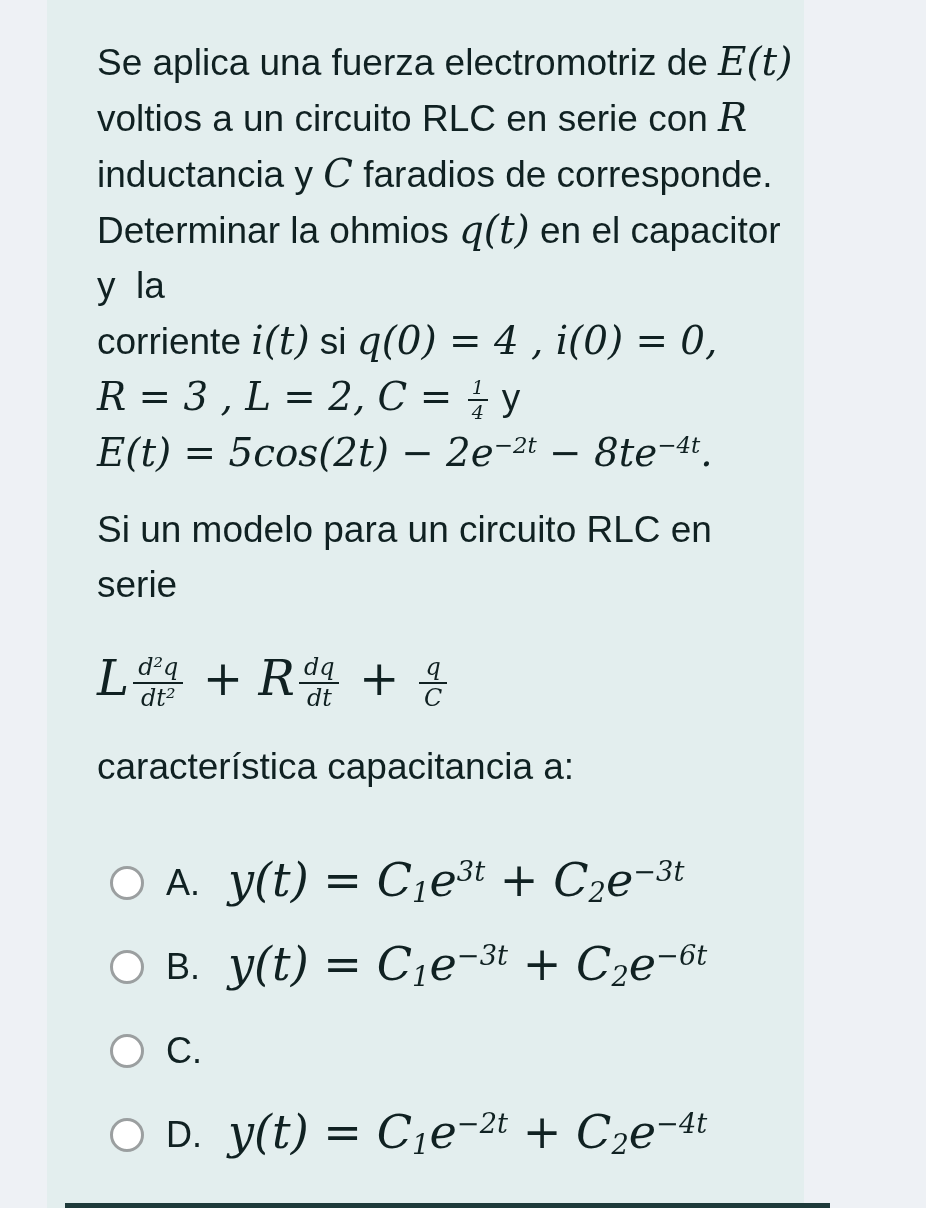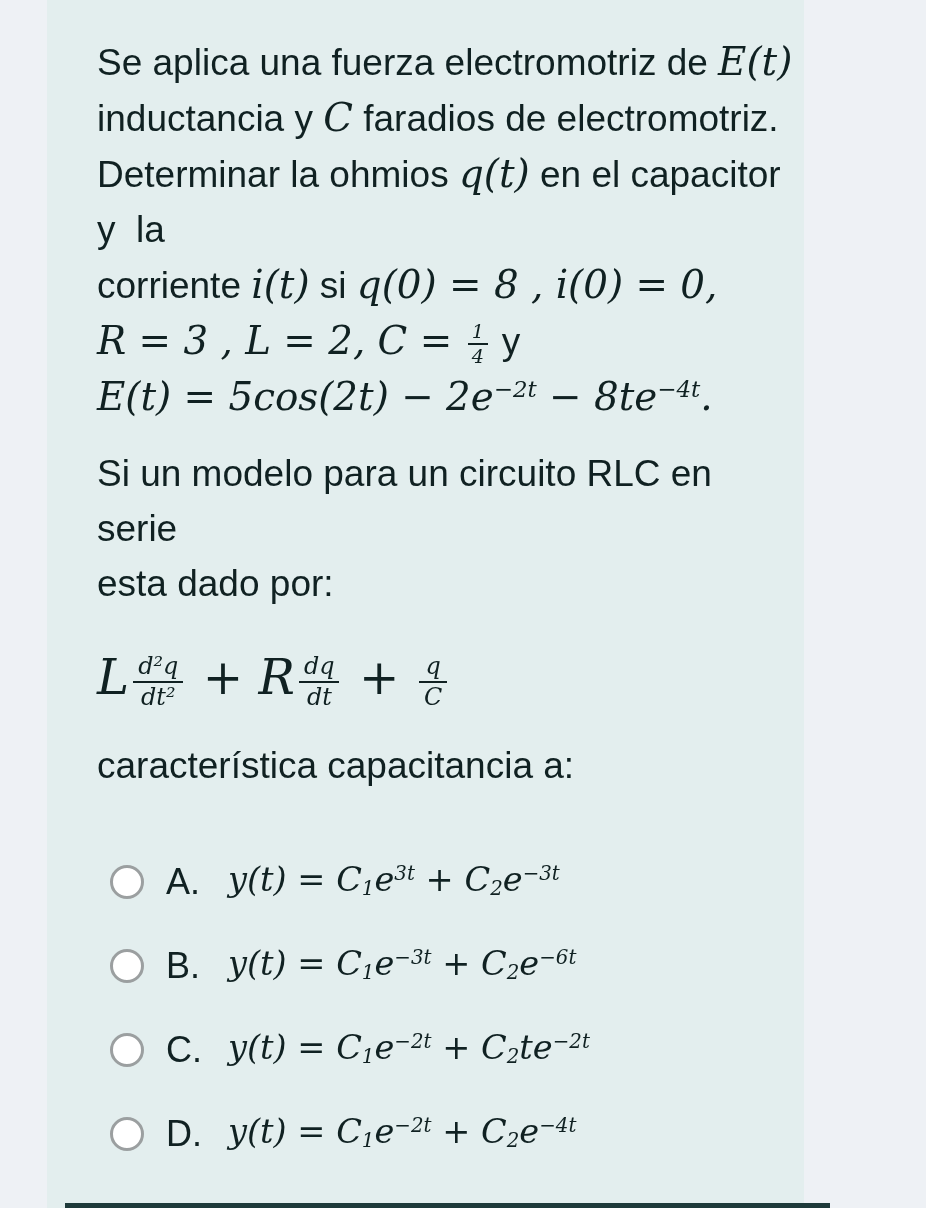--- a/index.html
+++ b/index.html
@@ -64,48 +64,48 @@
     border:3px solid var(--radio,#9b9fa0);
     background:#ffffff;
     box-sizing:content-box;
   }
   .opt-letter{
     font-size:36px;
     margin-left:22px;
     width:62px;
   }
   .opt-formula{
-    font-size:32px;
+    font-size:44px;
     line-height:62px;
     white-space:pre;
     text-align:right;
   }
   .bottom-bar{
     position:absolute;left:65px;right:0;bottom:0;height:5px;
     background:var(--bar,#1e3a3a);
   }
 </style>
 </head>
 <body style="--bg: #e3eeee; --gutter: #eef1f5; --text: #102122; --radio: #9b9fa0; --bar: #1e3a3a;">
 
 <div id="screen">
   <div class="page">
 
     <div class="para">
         <div class="line"><span>Se aplica una fuerza electromotriz de </span><span class="math">E(t)</span></div>
-        <div class="line"><span>inductancia y </span><span class="math">C</span><span> faradios de electromotriz.</span></div>
+        <div class="line"><span>voltios a un circuito RLC en serie con </span><span class="math">R</span></div>
+        <div class="line"><span>inductancia y </span><span class="math">C</span><span> faradios de corresponde.</span></div>
         <div class="line"><span>Determinar la ohmios </span><span class="math">q(t)</span><span> en el capacitor y&nbsp; la</span></div>
-        <div class="line"><span>corriente </span><span class="math">i(t)</span><span> si </span><span class="math">q(0) = 8 , i(0) = 0,</span></div>
+        <div class="line"><span>corriente </span><span class="math">i(t)</span><span> si </span><span class="math">q(0) = 4 , i(0) = 0,</span></div>
         <div class="line"><span class="math">R = 3 , L = 2, C = </span><span class="frac"><span class="num">1</span><span class="den">4</span></span><span> y</span></div>
         <div class="line"><span class="math">E(t) = 5cos(2t) − 2e</span><span class="math sup">−2t</span><span class="math"> − 8te</span><span class="math sup">−4t</span><span class="math">.</span></div>
       </div>
 
     <div class="para">
         <div class="line"><span>Si un modelo para un circuito RLC en serie</span></div>
-        <div class="line"><span>esta dado por:</span></div>
       </div>
 
     <div class="equation">
         <div class="line"><span class="math">L</span><span class="frac"><span class="num">d²q</span><span class="den">dt²</span></span><span class="math"> + R</span><span class="frac"><span class="num">dq</span><span class="den">dt</span></span><span class="math"> + </span><span class="frac"><span class="num">q</span><span class="den">C</span></span></div>
       </div>
 
     <div class="para">
         <div class="line"><span>característica capacitancia a:</span></div>
       </div>
 
@@ -119,21 +119,20 @@
 
       <div class="option-row">
         <span class="radio"></span>
         <span class="opt-letter">B.</span>
         <span class="opt-formula"><div class="line"><span class="math">y(t) = C</span><span class="math sub">1</span><span class="math">e</span><span class="math sup">−3t</span><span class="math"> + C</span><span class="math sub">2</span><span class="math">e</span><span class="math sup">−6t</span></div></span>
       </div>
 
       <div class="option-row">
         <span class="radio"></span>
         <span class="opt-letter">C.</span>
-        <span class="opt-formula"><div class="line"><span class="math">y(t) = C</span><span class="math sub">1</span><span class="math">e</span><span class="math sup">−2t</span><span class="math"> + C</span><span class="math sub">2</span><span class="math">te</span><span class="math sup">−2t</span></div></span>
       </div>
 
       <div class="option-row">
         <span class="radio"></span>
         <span class="opt-letter">D.</span>
         <span class="opt-formula"><div class="line"><span class="math">y(t) = C</span><span class="math sub">1</span><span class="math">e</span><span class="math sup">−2t</span><span class="math"> + C</span><span class="math sub">2</span><span class="math">e</span><span class="math sup">−4t</span></div></span>
       </div>
 
     </div>
   </div>

